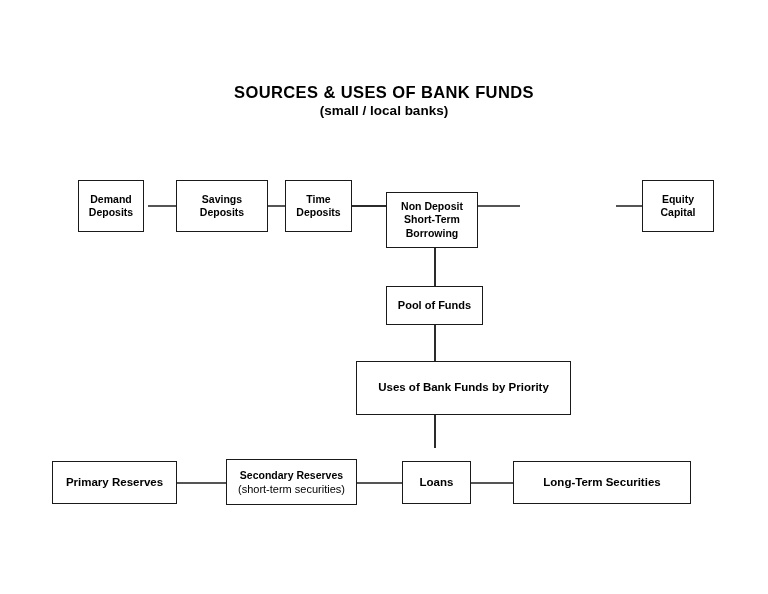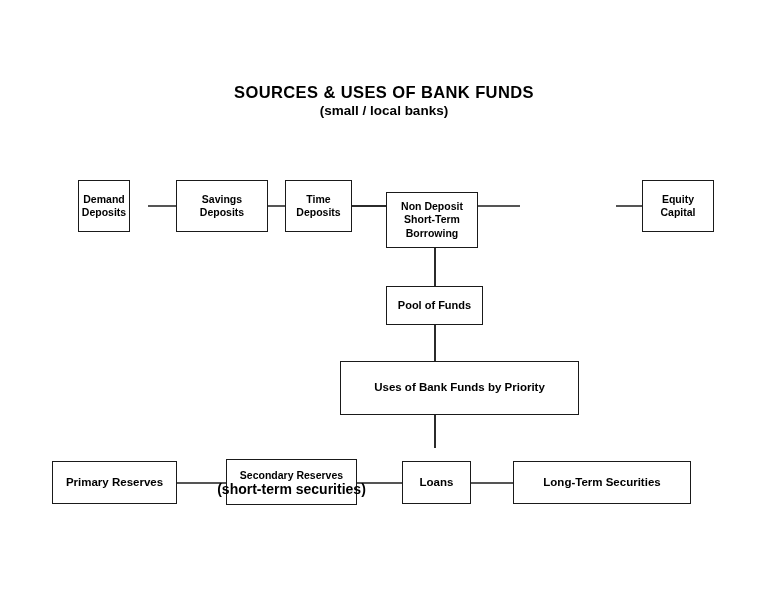--- a/index.html
+++ b/index.html
@@ -59,22 +59,22 @@
     z-index: 2;
   }
   .node .node-label {
     font-size: 10.5px;
     font-weight: bold;
     line-height: 13.5px;
     white-space: pre-line;
     padding: 0 3px;
   }
   .node .node-sublabel {
-    font-size: 14px;
-    font-weight: bold;
+    font-size: 11px;
+    font-weight: normal;
     line-height: 12px;
     white-space: nowrap;
   }
   .node-stack {
     display: flex;
     flex-direction: column;
     align-items: center;
     justify-content: center;
   }
 
@@ -109,21 +109,21 @@
   <div class="conn h thin" style="left:616px; top:205px; width:26px;"></div>
 
   <div class="conn v" style="left:434px; top:236px; height:50px;"></div>
   <div class="conn v" style="left:434px; top:325px; height:36px;"></div>
   <div class="conn v" style="left:434px; top:415px; height:33px;"></div>
 
   <div class="conn h thin" style="left:177px; top:482px; width:49px;"></div>
   <div class="conn h thin" style="left:357px; top:482px; width:45px;"></div>
   <div class="conn h thin" style="left:471px; top:482px; width:42px;"></div>
 
-  <div class="node" style="left:78px; top:180px; width:52px; height:52px;">
+  <div class="node" style="left:78px; top:180px; width:66px; height:52px;">
     <span class="node-label">Demand
 Deposits</span>
   </div>
 
   <div class="node" style="left:176px; top:180px; width:92px; height:52px;">
     <span class="node-label">Savings
 Deposits</span>
   </div>
 
   <div class="node" style="left:285px; top:180px; width:67px; height:52px;">
@@ -140,21 +140,21 @@
 
   <div class="node" style="left:642px; top:180px; width:72px; height:52px;">
     <span class="node-label">Equity
 Capital</span>
   </div>
 
   <div class="node wide" style="left:386px; top:286px; width:97px; height:39px;">
     <span class="node-label">Pool of Funds</span>
   </div>
 
-  <div class="node emph" style="left:340px; top:361px; width:239px; height:54px;">
+  <div class="node emph" style="left:356px; top:361px; width:215px; height:54px;">
     <span class="node-label">Uses of Bank Funds by Priority</span>
   </div>
 
   <div class="node emph" style="left:52px; top:461px; width:125px; height:43px;text-align:center;">
     <span class="node-label">Primary Reserves</span>
   </div>
 
   <div class="node" style="left:226px; top:459px; width:131px; height:46px;">
     <span class="node-stack">
       <span class="node-label">Secondary Reserves</span>

